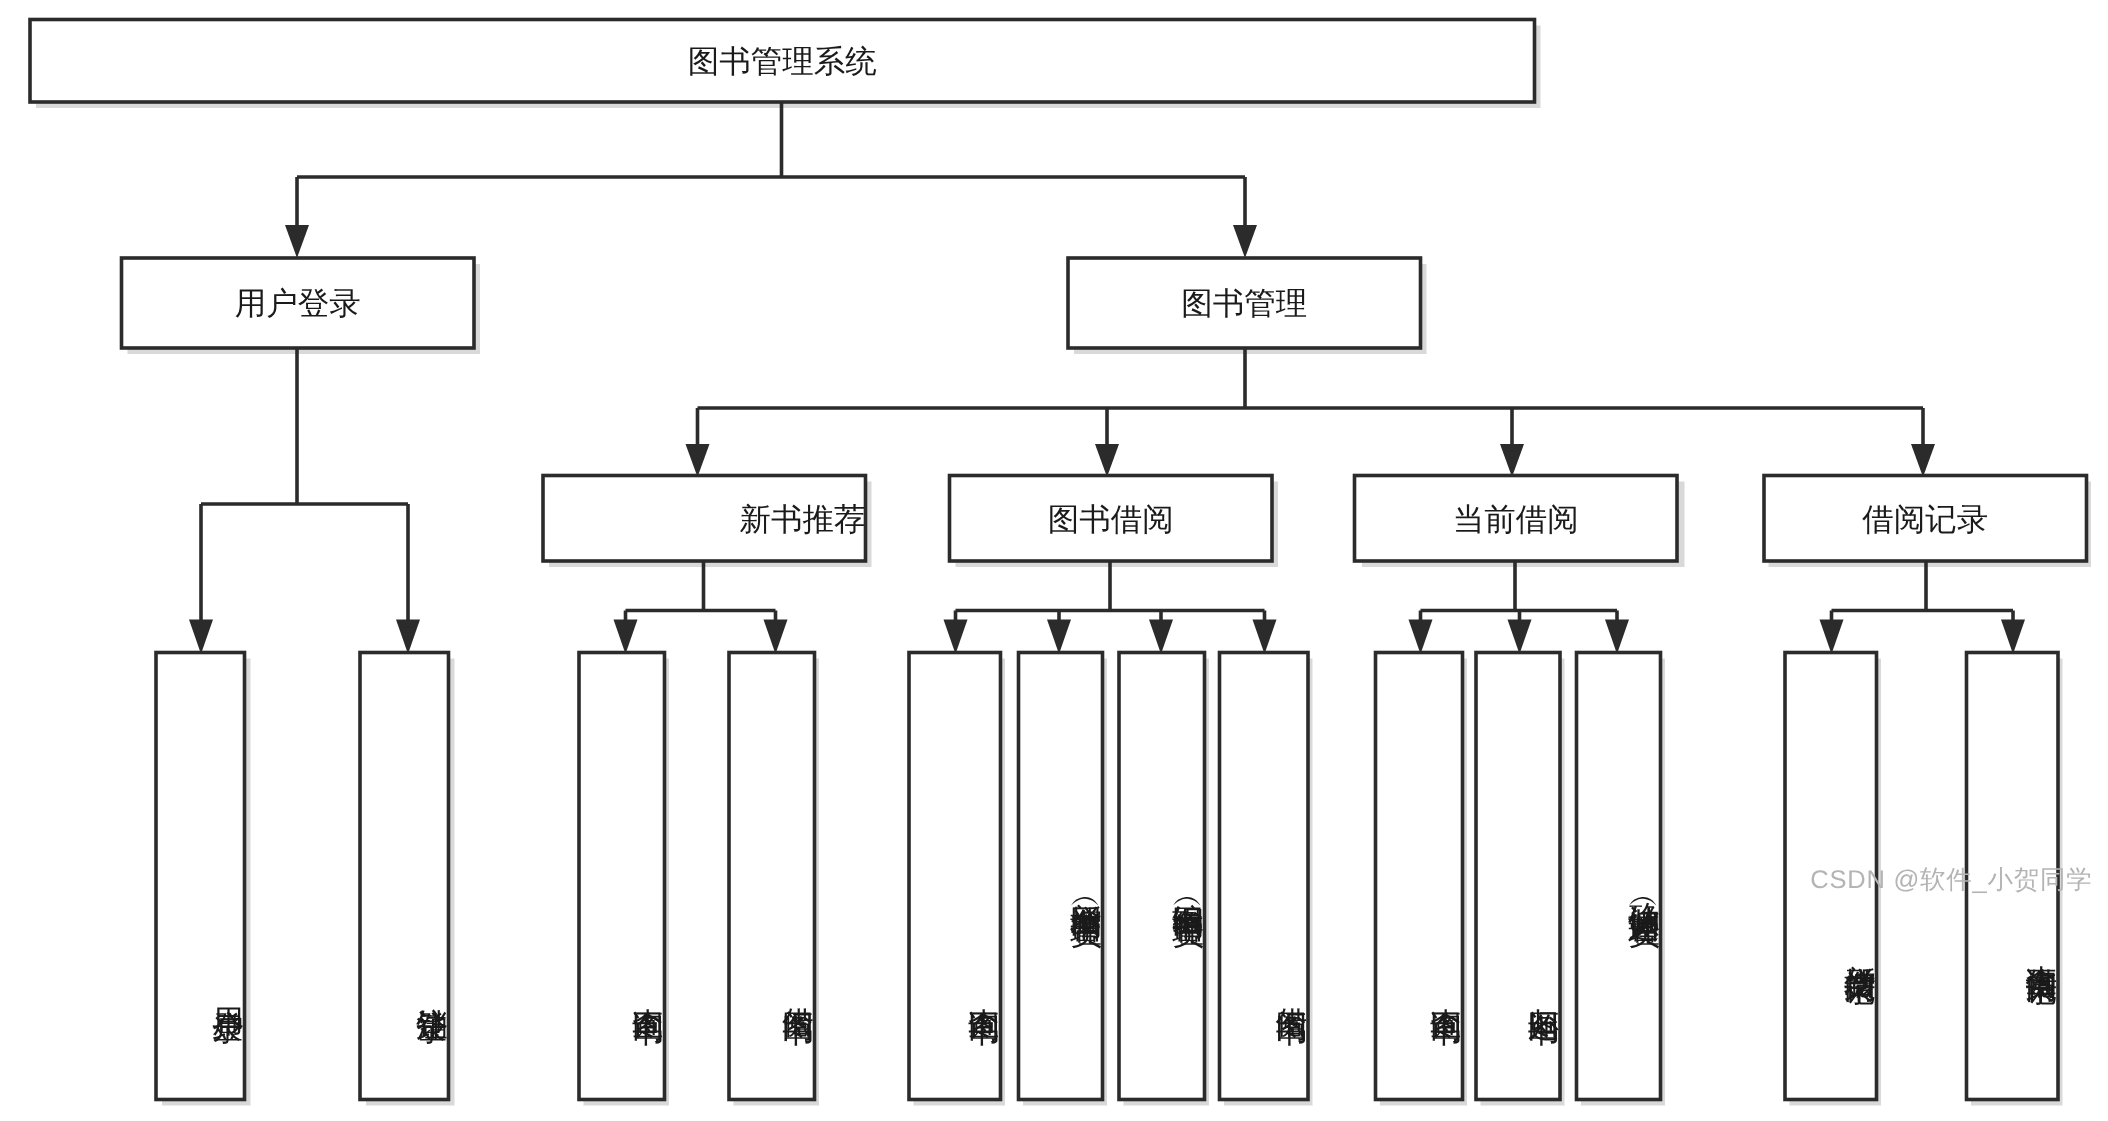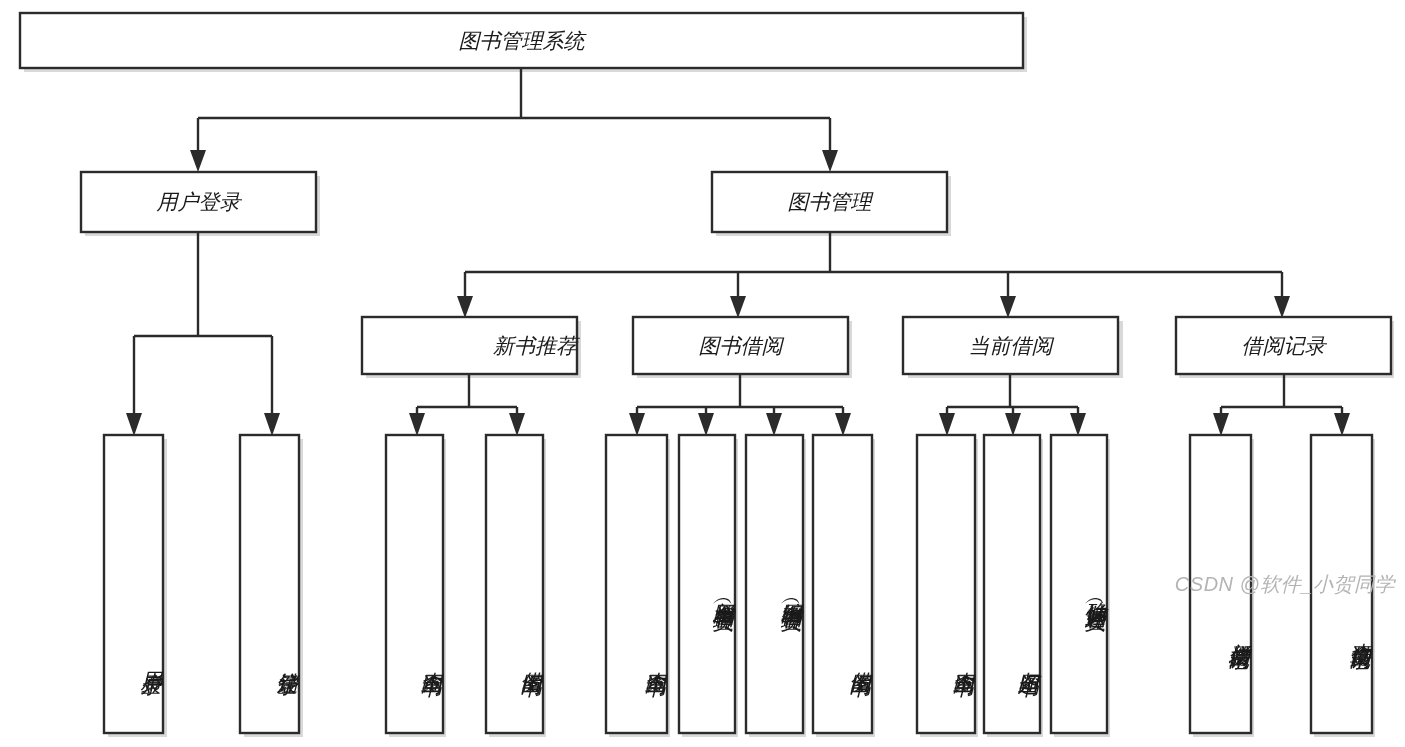--- a/index.html
+++ b/index.html
@@ -12,21 +12,20 @@
     width: 1405px;
     height: 747px;
     font-family: "Liberation Sans", "DejaVu Sans", sans-serif;
     overflow: hidden;
     position: relative;
   }
   #diagram-root {
     position: relative;
     width: 1405px;
     height: 602px;
-    font-style: italic;
   }
   svg.diagram-canvas {
     position: absolute;
     top: 0;
     left: 0;
     width: 1405px;
     height: 747px;
     display: block;
   }
   .node-box {
@@ -72,21 +71,21 @@
     font-size: 21px;
     color: #1a1a1a;
     white-space: nowrap;
     pointer-events: none;
   }
   .watermark {
     position: absolute;
     right: 10px;
     bottom: 4px;
     font-family: "Liberation Sans", "DejaVu Sans", sans-serif;
-    font-size: 20px;
+    font-size: 17px;
     color: #b4b4b4;
     letter-spacing: 0.5px;
     user-select: none;
     pointer-events: none;
   }
 </style>
 </head>
 <body>
 
 <div id="diagram-root">

